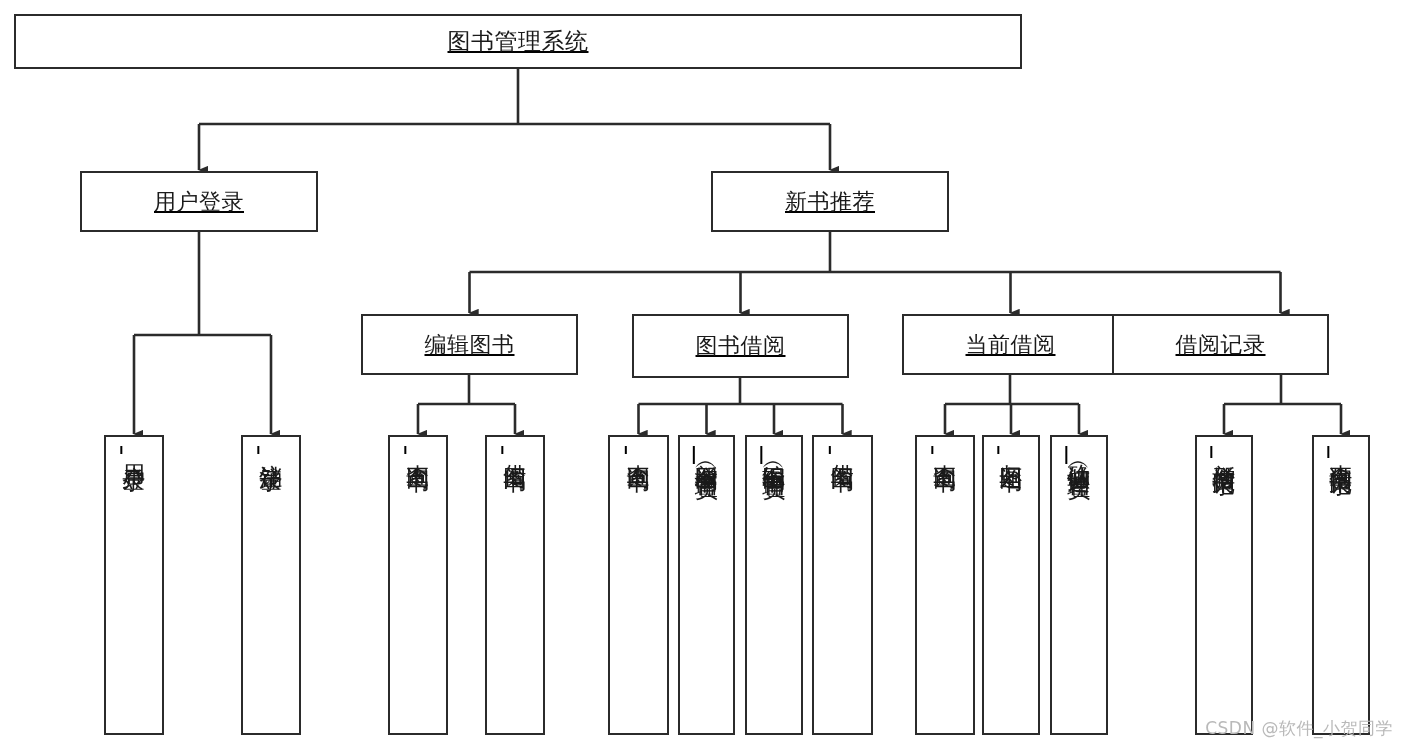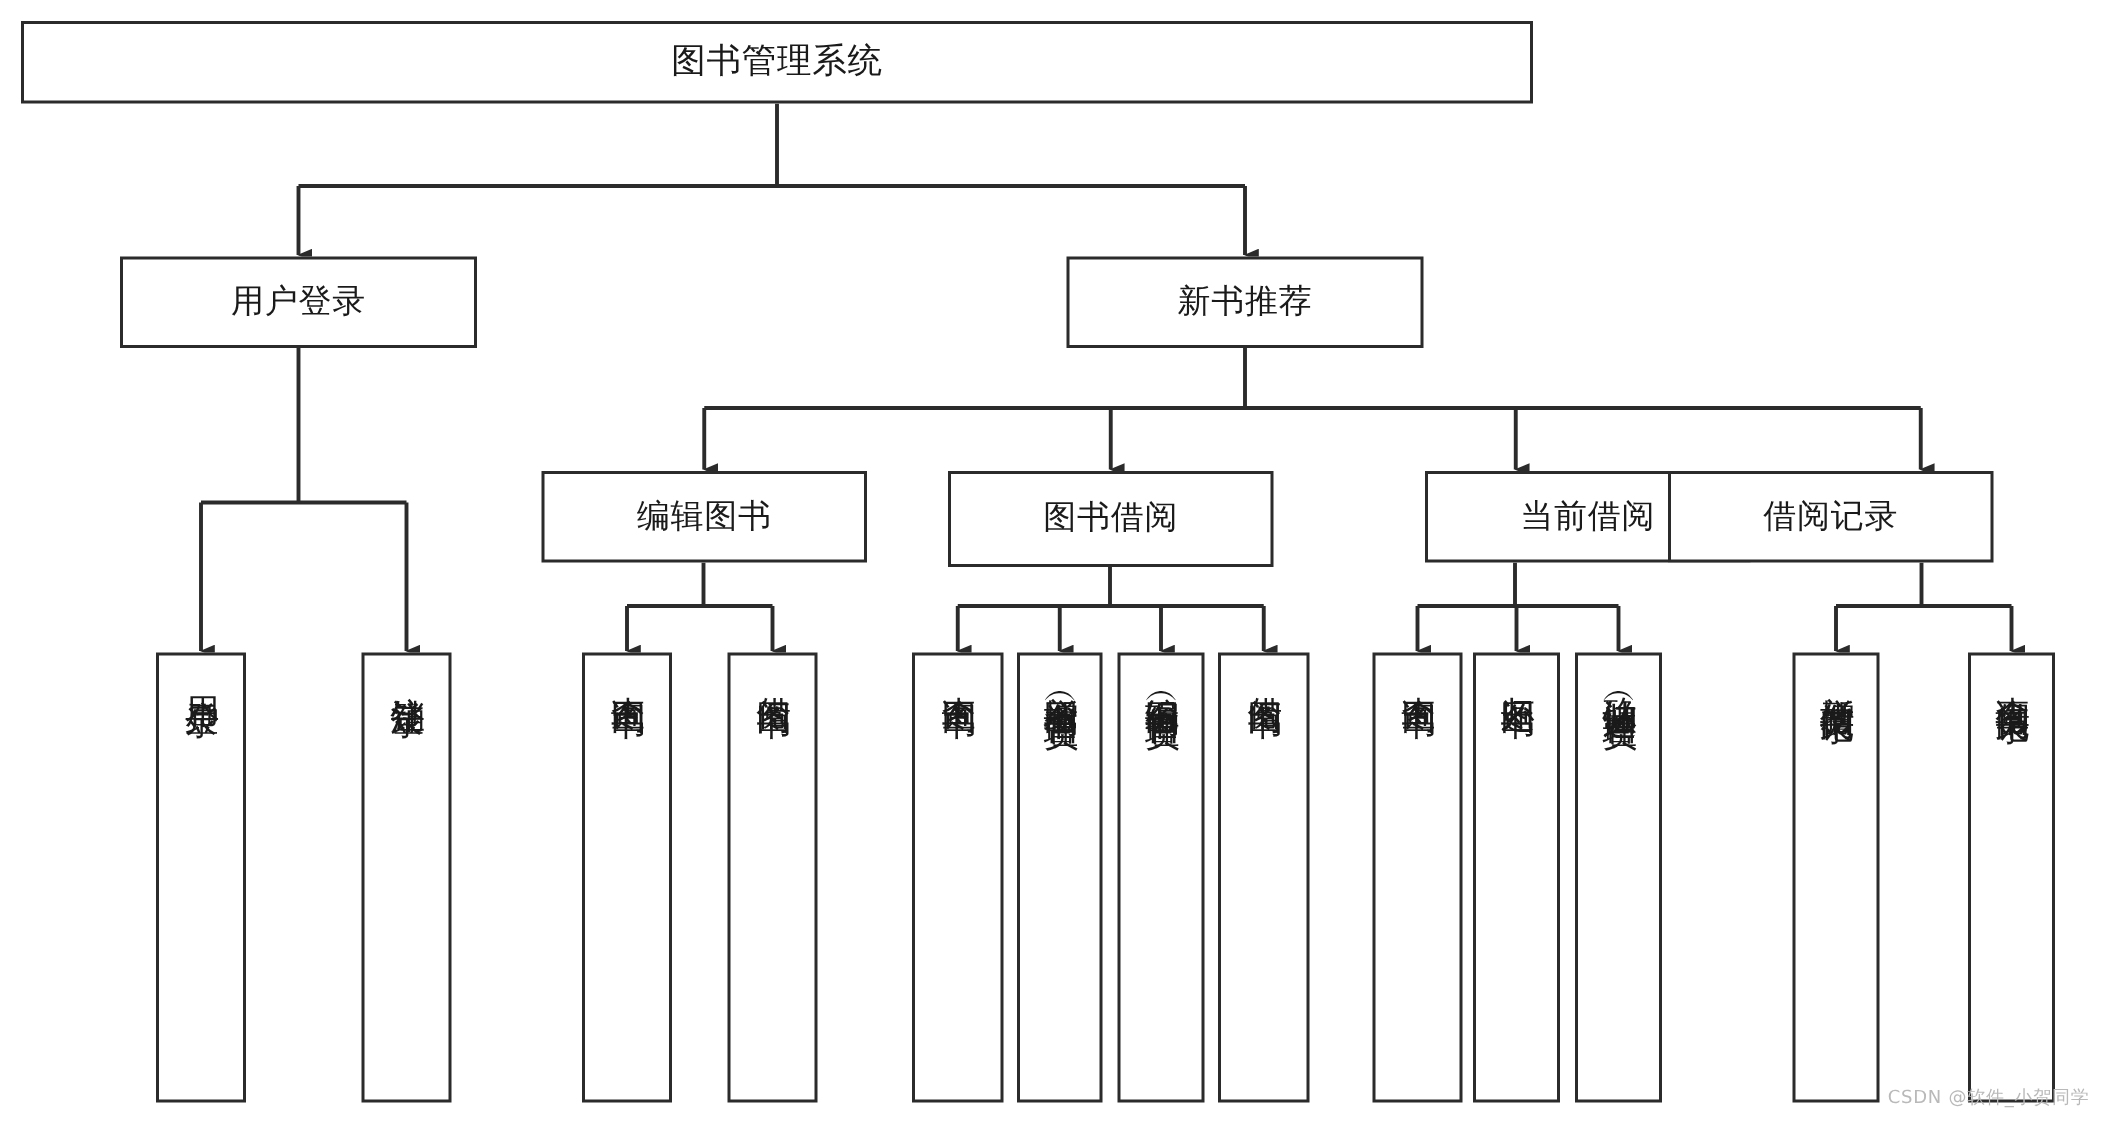--- a/index.html
+++ b/index.html
@@ -29,20 +29,21 @@
   }
   .node {
     position: absolute;
     box-sizing: border-box;
     background: #ffffff;
     border: 2px solid #2b2b2b;
     display: flex;
     align-items: center;
     justify-content: center;
     text-align: center;
+    text-decoration: underline;
   }
   .node .label {
     display: block;
     line-height: 1.18;
     color: #1a1a1a;
     letter-spacing: 0.5px;
   }
   .node-root .label {
     font-size: 23px;
   }
@@ -59,21 +60,21 @@
     text-orientation: upright;
     font-size: 23px;
     line-height: 1.16;
     letter-spacing: 2px;
     white-space: nowrap;
   }
   #watermark {
     position: absolute;
     right: 12px;
     bottom: 7px;
-    font-size: 12px;
+    font-size: 17px;
     color: #b9b9b9;
     letter-spacing: 0.5px;
     white-space: nowrap;
   }
 </style>
 </head>
 <body>
 
 <div id="diagram-root">
 
@@ -129,21 +130,21 @@
       </div>
       <div class="node node-l1" style="left: 711px; top: 171px; width: 238px; height: 61px;">
         <span class="label">新书推荐</span>
       </div>
       <div class="node node-l2" style="left: 361px; top: 314px; width: 217px; height: 61px;">
         <span class="label">编辑图书</span>
       </div>
       <div class="node node-l2" style="left: 632px; top: 314px; width: 217px; height: 64px;">
         <span class="label">图书借阅</span>
       </div>
-      <div class="node node-l2" style="left: 902px; top: 314px; width: 217px; height: 61px; margin-left: 48px;">
+      <div class="node node-l2" style="left: 902px; top: 314px; width: 217px; height: 61px;">
         <span class="label">当前借阅</span>
       </div>
       <div class="node node-l2" style="left: 1112px; top: 314px; width: 217px; height: 61px;">
         <span class="label">借阅记录</span>
       </div>
       <div class="node node-leaf" style="left: 104px; top: 435px; width: 60px; height: 300px;">
         <span class="label">用户登录</span>
       </div>
       <div class="node node-leaf" style="left: 241px; top: 435px; width: 60px; height: 300px;">
         <span class="label">注销登录</span>

